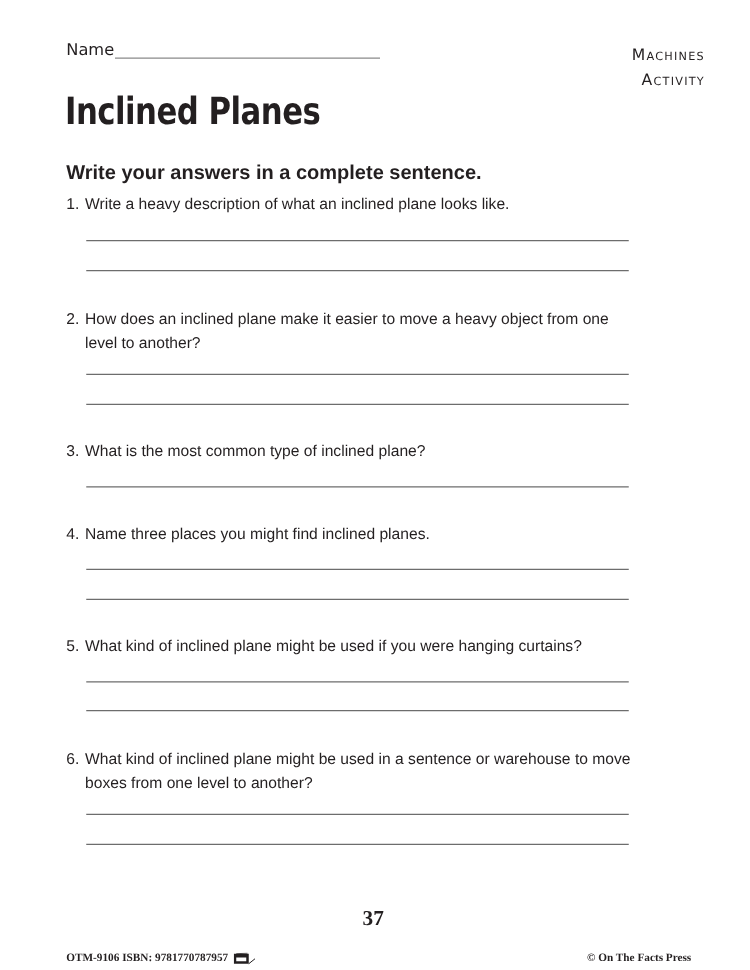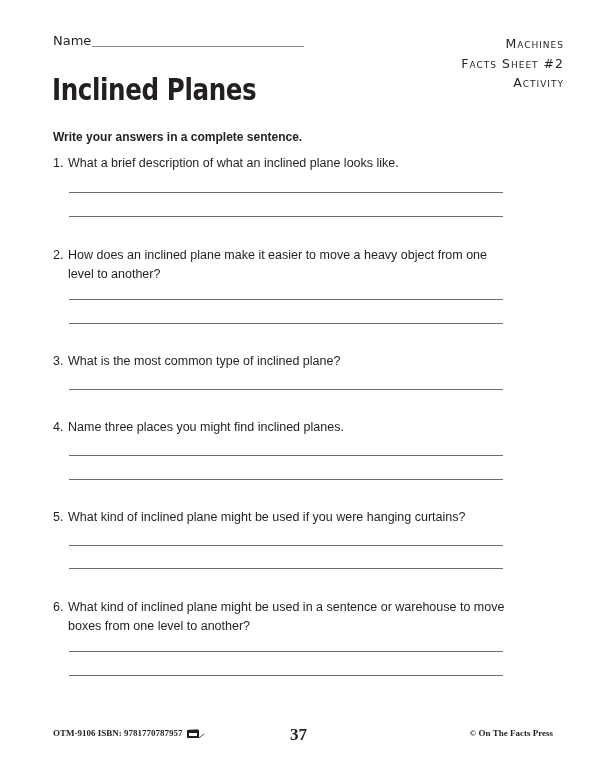--- a/index.html
+++ b/index.html
@@ -2,50 +2,49 @@
 <html><head>
 <meta charset="utf-8">
 <style>
   html, body { margin: 0; padding: 0; background: #ffffff; }
   body { width: 600px; height: 776px; position: relative; overflow: hidden; color: #231f20; font-family: "DejaVu Sans", sans-serif; }
   .abs { position: absolute; }
   .name-label { left: 53px; top: 33px; font-size: 13px; color: #231f20; }
   .name-line { left: 92px; top: 46px; width: 212px; height: 0; border-top: 1.3px solid #8a8a8a; }
   .title { left: 52px; top: 72px; font-family: "DejaVu Sans", sans-serif; font-weight: bold; font-size: 30px; letter-spacing: -0.5px; transform: scaleX(0.82); transform-origin: left top; color: #231f20; }
   .meta { right: 36px; top: 34px; text-align: right; font-family: "DejaVu Sans", sans-serif; font-variant: small-caps; font-size: 12.5px; line-height: 19.5px; letter-spacing: 1px; color: #231f20; }
-  .instructions { left: 53px; top: 130px; font-weight: bold; font-size: 12px; color: #231f20; font-family: "Liberation Sans", sans-serif; }
+  .instructions { left: 53px; top: 130px; font-weight: bold; font-size: 16px; color: #231f20; font-family: "Liberation Sans", sans-serif; }
   .question { left: 53px; font-family: "Liberation Sans", sans-serif; font-size: 12.5px; line-height: 19px; color: #231f20; display: flex; }
   .question .num { width: 15px; flex-shrink: 0; }
   .question .text { width: 430px; }
   .answer-line { left: 69px; width: 434px; height: 0; border-top: 1px solid #6d6d6d; }
-  .footer { top: 728px; font-family: "Liberation Serif", serif; font-weight: bold; font-size: 9px; color: #231f20; }
+  .footer { top: 761px; font-family: "Liberation Serif", serif; font-weight: bold; font-size: 9px; color: #231f20; }
   .footer-left { left: 53px; display: flex; align-items: center; gap: 4px; }
   .footer-page { left: 290px; top: 725px; font-size: 17px; }
   .footer-right { right: 47px; }
   .book-icon { display: inline-block; width: 16px; height: 9px; position: relative; }
 </style>
 </head>
 <body>
 
 <div class="abs name-label">Name</div>
 <div class="abs name-line"></div>
 
 <div class="abs title">Inclined Planes</div>
 
 <div class="abs meta">
   <div>Machines</div>
-  <div>Facts Sheet #2</div>
   <div>Activity</div>
 </div>
 
 <div class="abs instructions">Write your answers in a complete sentence.</div>
 
 <div class="abs question" style="top:154px;">
   <span class="num">1.</span>
-  <span class="text">What a brief description of what an inclined plane looks like.</span>
+  <span class="text">Write a heavy description of what an inclined plane looks like.</span>
 </div>
 <div class="abs answer-line" style="top:192px;"></div>
 <div class="abs answer-line" style="top:216px;"></div>
 
 <div class="abs question" style="top:246px;">
   <span class="num">2.</span>
   <span class="text" style="width:420px;">How does an inclined plane make it easier to move a heavy object from one level to another?</span>
 </div>
 <div class="abs answer-line" style="top:299px;"></div>
 <div class="abs answer-line" style="top:323px;"></div>

